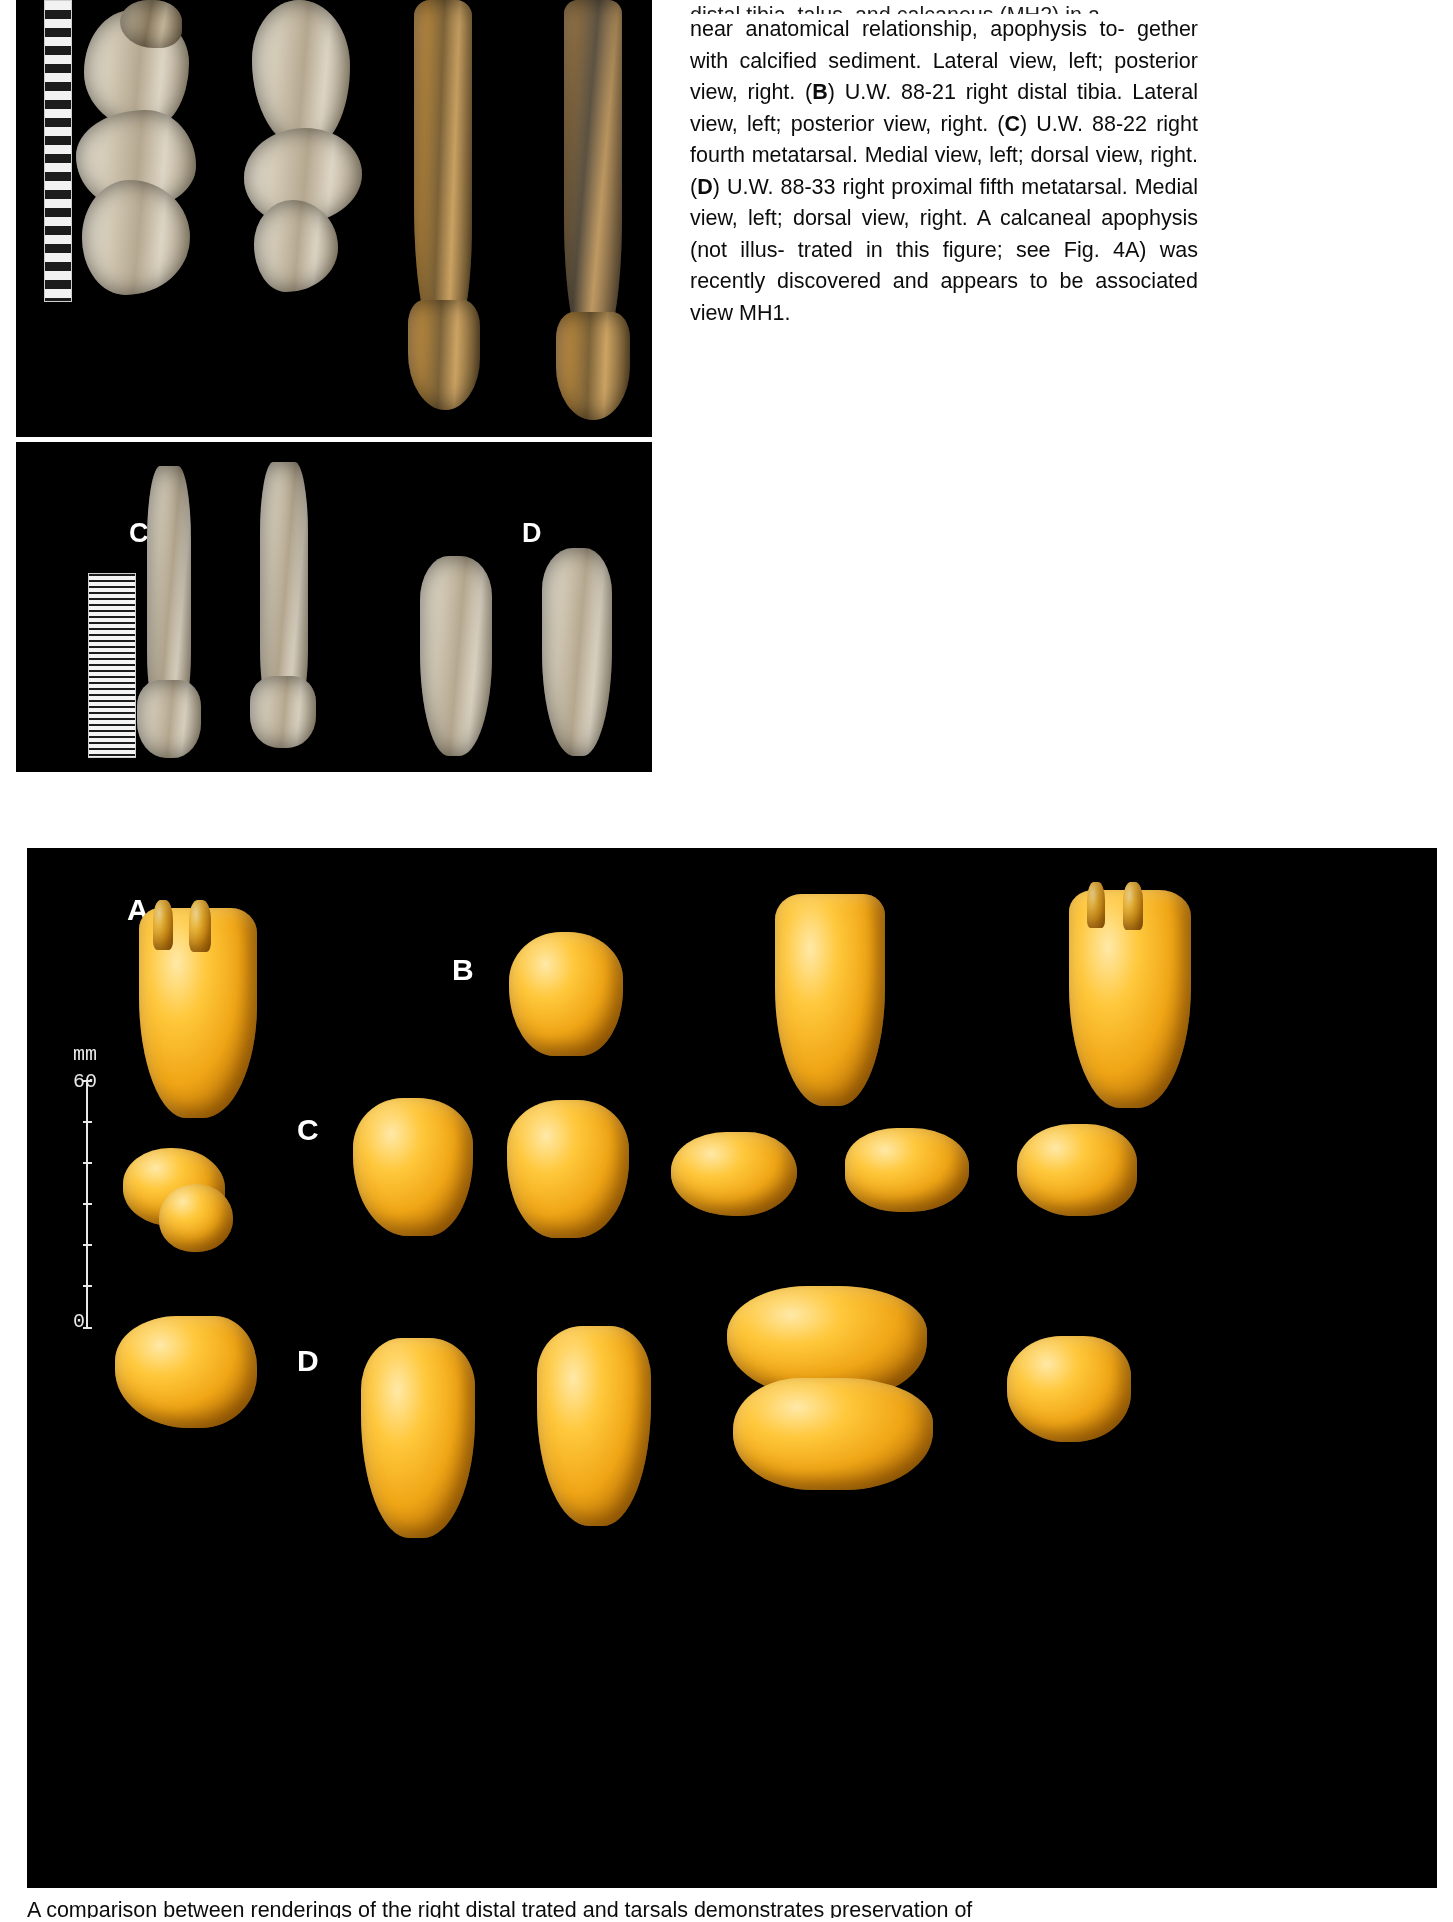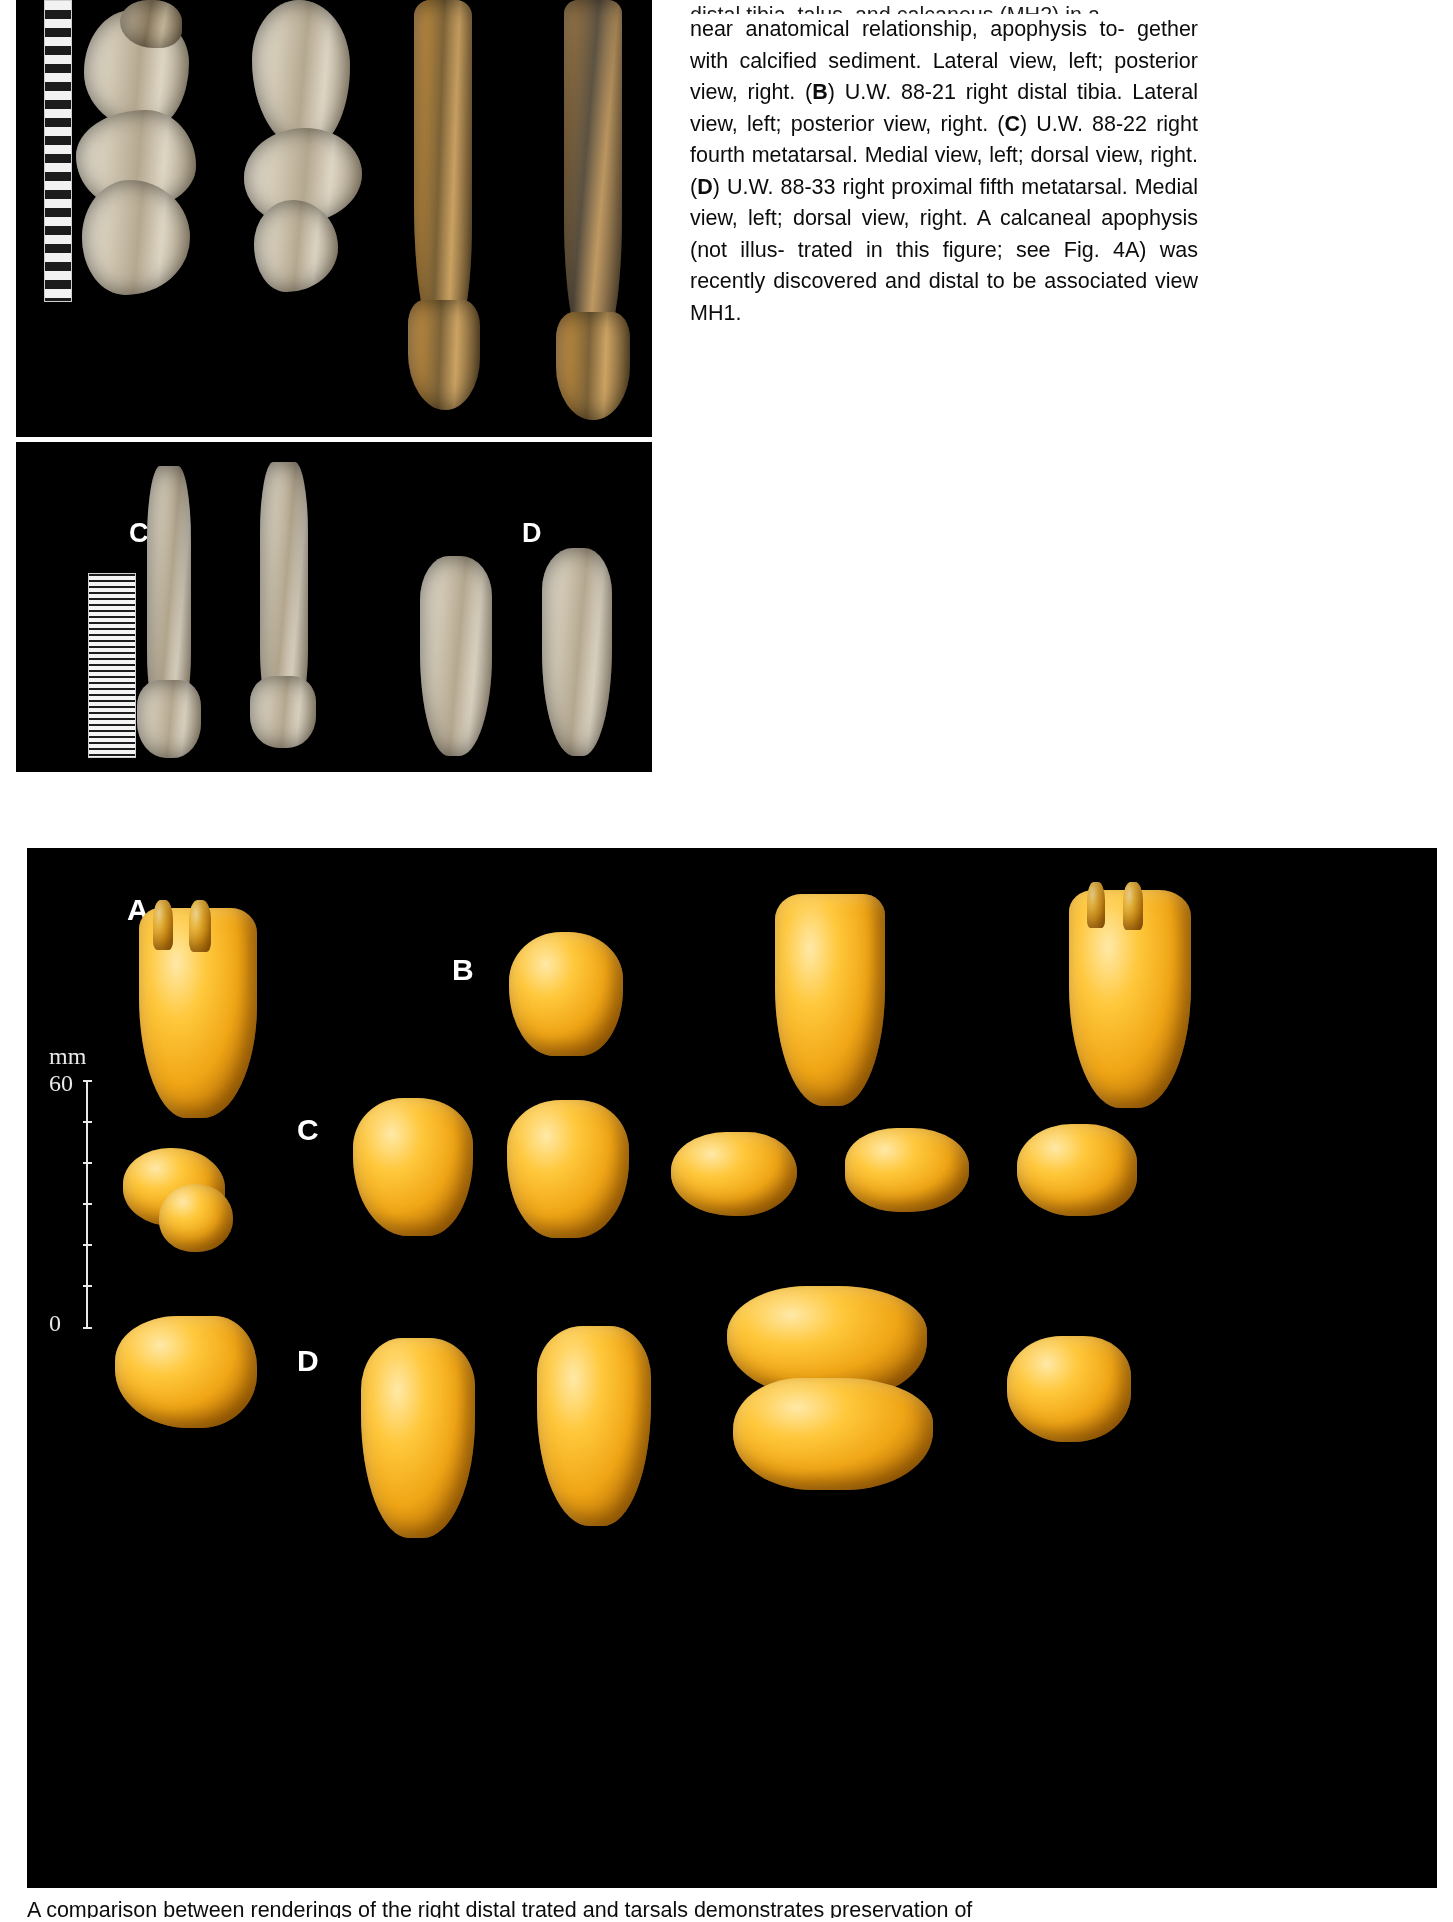--- a/index.html
+++ b/index.html
@@ -110,22 +110,23 @@
   .scan-label {
     position: absolute;
     color: #ffffff;
     font-size: 30px;
     font-weight: bold;
     font-family: "Liberation Sans", sans-serif;
   }
   .axis-text {
     position: absolute;
     color: #e9e9e9;
-    font-size: 24px;
-    font-family: Liberation Serif, serif;
+    font-size: 20px;
+    font-family: Liberation Mono, monospace;
+    margin-left: 24px;
   }
   .axis-line {
     position: absolute;
     background: #e9e9e9;
   }
   .axis-tick {
     position: absolute;
     background: #e9e9e9;
     width: 9px;
     height: 2px;
@@ -205,21 +206,21 @@
     <span>near anatomical relationship, apophysis to- </span>
     <span>gether with calcified sediment. Lateral view, </span>
     <span>left; posterior view, right. (<b>B</b>) U.W. 88-21 </span>
     <span>right distal tibia. Lateral view, left; posterior </span>
     <span>view, right. (<b>C</b>) U.W. 88-22 right fourth </span>
     <span>metatarsal. Medial view, left; dorsal view, </span>
     <span>right. (<b>D</b>) U.W. 88-33 right proximal fifth </span>
     <span>metatarsal. Medial view, left; dorsal view, </span>
     <span>right. A calcaneal apophysis (not illus- </span>
     <span>trated in this figure; see Fig. 4A) was recently </span>
-    <span>discovered and distal to be associated </span>
+    <span>discovered and appears to be associated </span>
     <span>view MH1. </span>
   </div>
 </div>
 
 <div id="bottom-figure">
 
   <span class="scan-label" style="left:100px; top:45px;">A</span>
   <span class="scan-label" style="left:425px; top:105px;">B</span>
   <span class="scan-label" style="left:270px; top:265px;">C</span>
   <span class="scan-label" style="left:270px; top:496px;">D</span>

